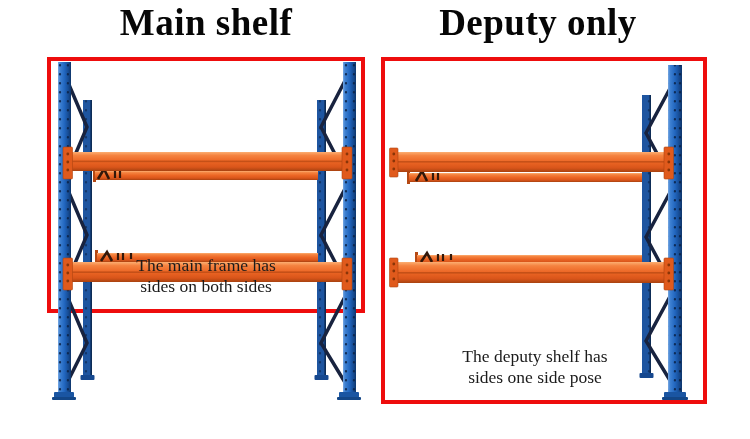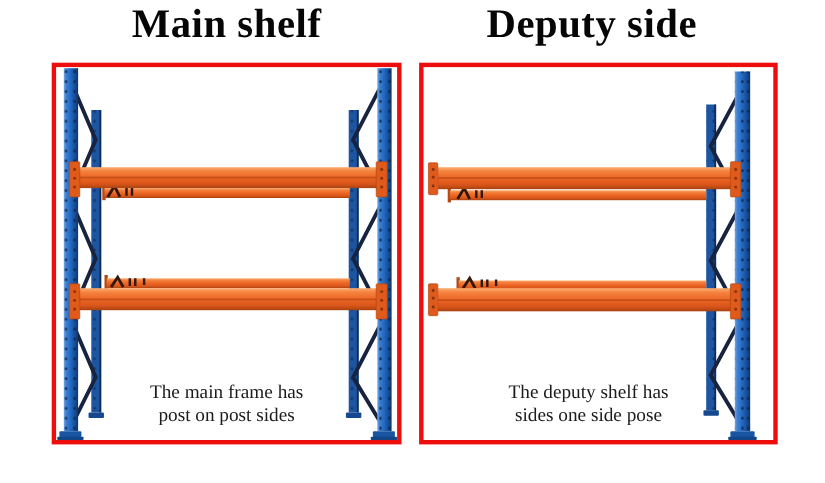--- a/index.html
+++ b/index.html
@@ -12,37 +12,37 @@
     position:absolute;top:1px;margin:0;text-align:center;
     font-size:37px;font-weight:bold;letter-spacing:.5px;
     color:var(--title-text,#060606);
   }
   #title-main{left:47px;width:318px;font-family:Liberation Serif, serif;}
   #title-deputy{left:381px;width:314px;}
   .panel{
     position:absolute;top:57px;margin:0;box-sizing:border-box;
     border:4px solid var(--panel-border,#ee0d0d);background:#fff;
   }
-  #panel-main{left:47px;width:318px;height:347px;text-decoration:underline;}
+  #panel-main{left:47px;width:318px;height:256px;text-decoration:underline;}
   #panel-deputy{left:381px;width:326px;height:347px;}
   .rack-svg{display:block;position:absolute;left:0;top:0;}
   .caption{
     position:absolute;left:0;right:0;bottom:13px;margin:0;
     text-align:center;font-size:17.5px;line-height:1.16;
     color:var(--caption-text,#1b1b1b);
   }
   #panel-deputy .caption{transform:translateX(-9px);}
 </style>
 </head>
 <body>
 
 <div class="stage">
 
   <h1 class="shelf-title" id="title-main">Main shelf</h1>
-  <h1 class="shelf-title" id="title-deputy">Deputy side</h1>
+  <h1 class="shelf-title" id="title-deputy">Deputy only</h1>
 
   <figure class="panel" id="panel-main">
     <svg class="rack-svg" width="310" height="339" viewBox="0 0 310 339" xmlns="http://www.w3.org/2000/svg">
       <defs>
         <linearGradient id="postG" x1="0" y1="0" x2="1" y2="0">
           <stop offset="0" stop-color="#7aa9e2"></stop>
           <stop offset="0.15" stop-color="#3f82d3"></stop>
           <stop offset="0.5" stop-color="#2166bf"></stop>
           <stop offset="0.82" stop-color="#15498f"></stop>
           <stop offset="1" stop-color="#0e3569"></stop>
@@ -116,21 +116,21 @@
         <circle cx="16.8" cy="212" r="1.4" fill="#8a3508"></circle>
         <circle cx="16.8" cy="220" r="1.4" fill="#8a3508"></circle>
         <rect x="291" y="197" width="10" height="32" rx="1" fill="#e05a1c" stroke="#b04511" stroke-width="0.6"></rect>
         <circle cx="296" cy="204" r="1.4" fill="#8a3508"></circle>
         <circle cx="296" cy="212" r="1.4" fill="#8a3508"></circle>
         <circle cx="296" cy="220" r="1.4" fill="#8a3508"></circle>
       </g>
     </svg>
     <figcaption class="caption">
       <span>The main frame has</span><br>
-      <span>post on post sides</span>
+      <span>sides on both sides</span>
     </figcaption>
   </figure>
 
   <figure class="panel" id="panel-deputy">
     <svg class="rack-svg" width="306" height="339" viewBox="0 0 306 339" xmlns="http://www.w3.org/2000/svg">
 
       <g>
         <rect x="257" y="34" width="9" height="278" fill="#1e55a0"></rect>
         <rect x="257" y="34" width="9" height="278" fill="url(#holes)" opacity="0.6"></rect>
         <rect x="264.4" y="34" width="1.6" height="278" fill="#0d2c56"></rect>

